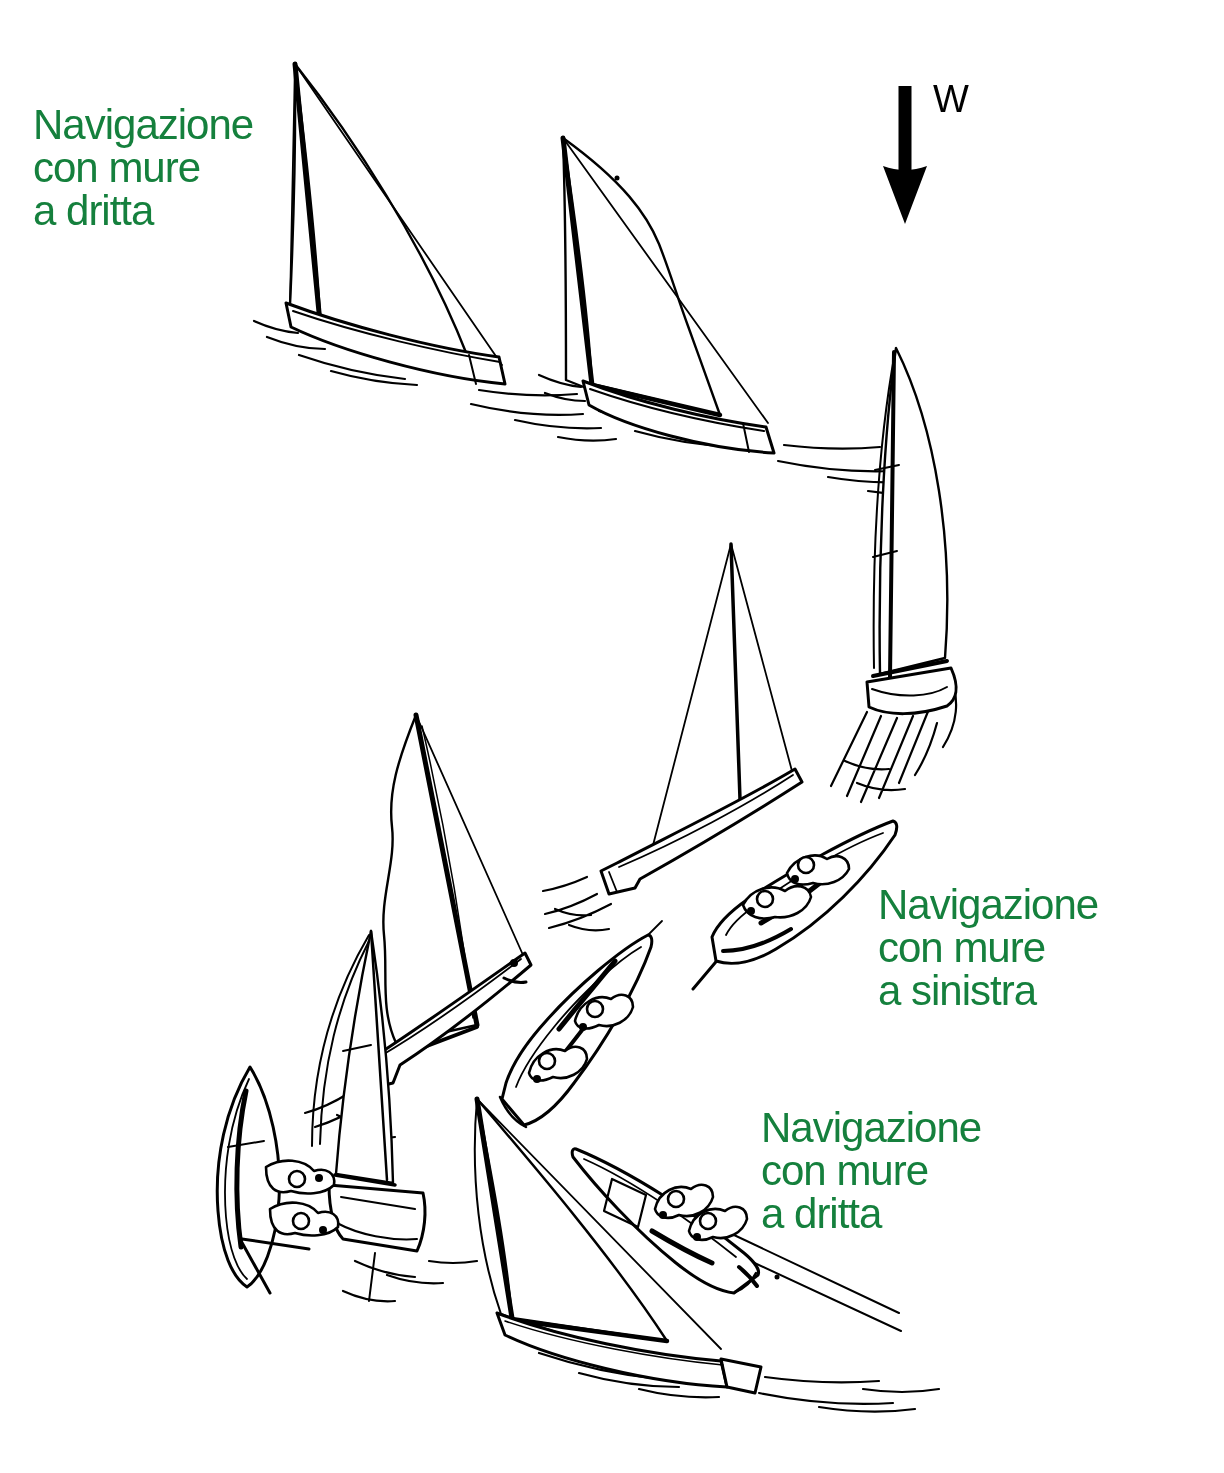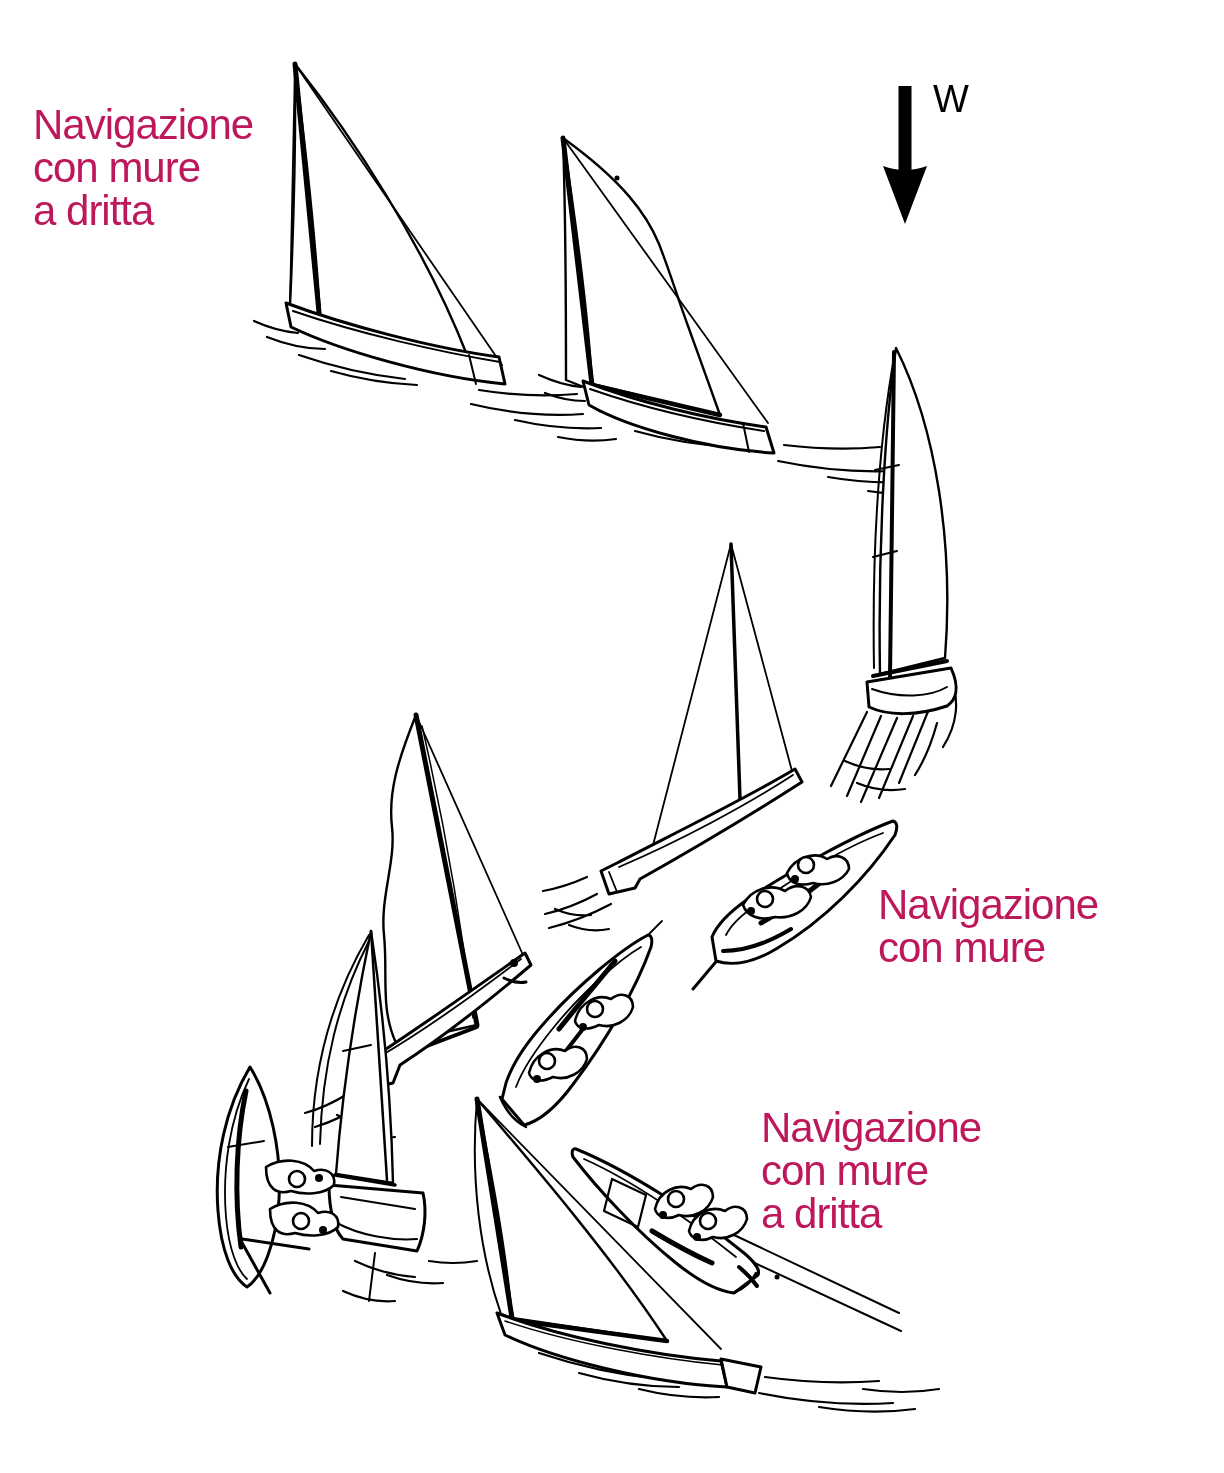--- a/index.html
+++ b/index.html
@@ -1,19 +1,19 @@
 <!DOCTYPE html>
 <html><head>
 <meta charset="utf-8">
 <style>
   html,body{margin:0;padding:0;background:#fff;}
   .stage{position:relative;width:1224px;height:1473px;background:#ffffff;overflow:hidden;
          font-family:"Liberation Sans",sans-serif;}
   .stage svg{position:absolute;left:0;top:0;}
-  .label{position:absolute;color:#be185d;font-size:42px;line-height:43px;letter-spacing:-1px;
+  .label{position:absolute;color:#15803d;font-size:42px;line-height:43px;letter-spacing:-1px;
          font-weight:400;white-space:nowrap;}
   .label span{display:block;}
   .wind-letter{position:absolute;color:#000;font-size:38px;line-height:38px;font-weight:400;}
   .ln{fill:none;stroke:#000;stroke-linecap:round;stroke-linejoin:round;}
   .sail{fill:#fff;stroke:#000;stroke-width:2.4;stroke-linejoin:round;stroke-linecap:round;}
   .hull{fill:#fff;stroke:#000;stroke-width:3;stroke-linejoin:round;stroke-linecap:round;}
   .w15{stroke-width:1.5}.w18{stroke-width:1.8}.w2{stroke-width:2}.w22{stroke-width:2.2}
   .w25{stroke-width:2.5}.w3{stroke-width:3}.w35{stroke-width:3.5}.w4{stroke-width:4}
   .w45{stroke-width:4.5}.w5{stroke-width:5}
   .blk{fill:#000;stroke:none;}
@@ -175,20 +175,21 @@
   <span>Navigazione</span>
   <span>con mure</span>
   <span>a dritta</span>
 </div>
 
 <div class="wind-letter" style="left:933px;top:80px">W</div>
 
 <div class="label" style="left:878px;top:883px">
   <span>Navigazione</span>
   <span>con mure</span>
+  <span>a sinistra</span>
 </div>
 
 <div class="label" style="left:761px;top:1106px">
   <span>Navigazione</span>
   <span>con mure</span>
   <span>a dritta</span>
 </div>
 
 </div>
 

